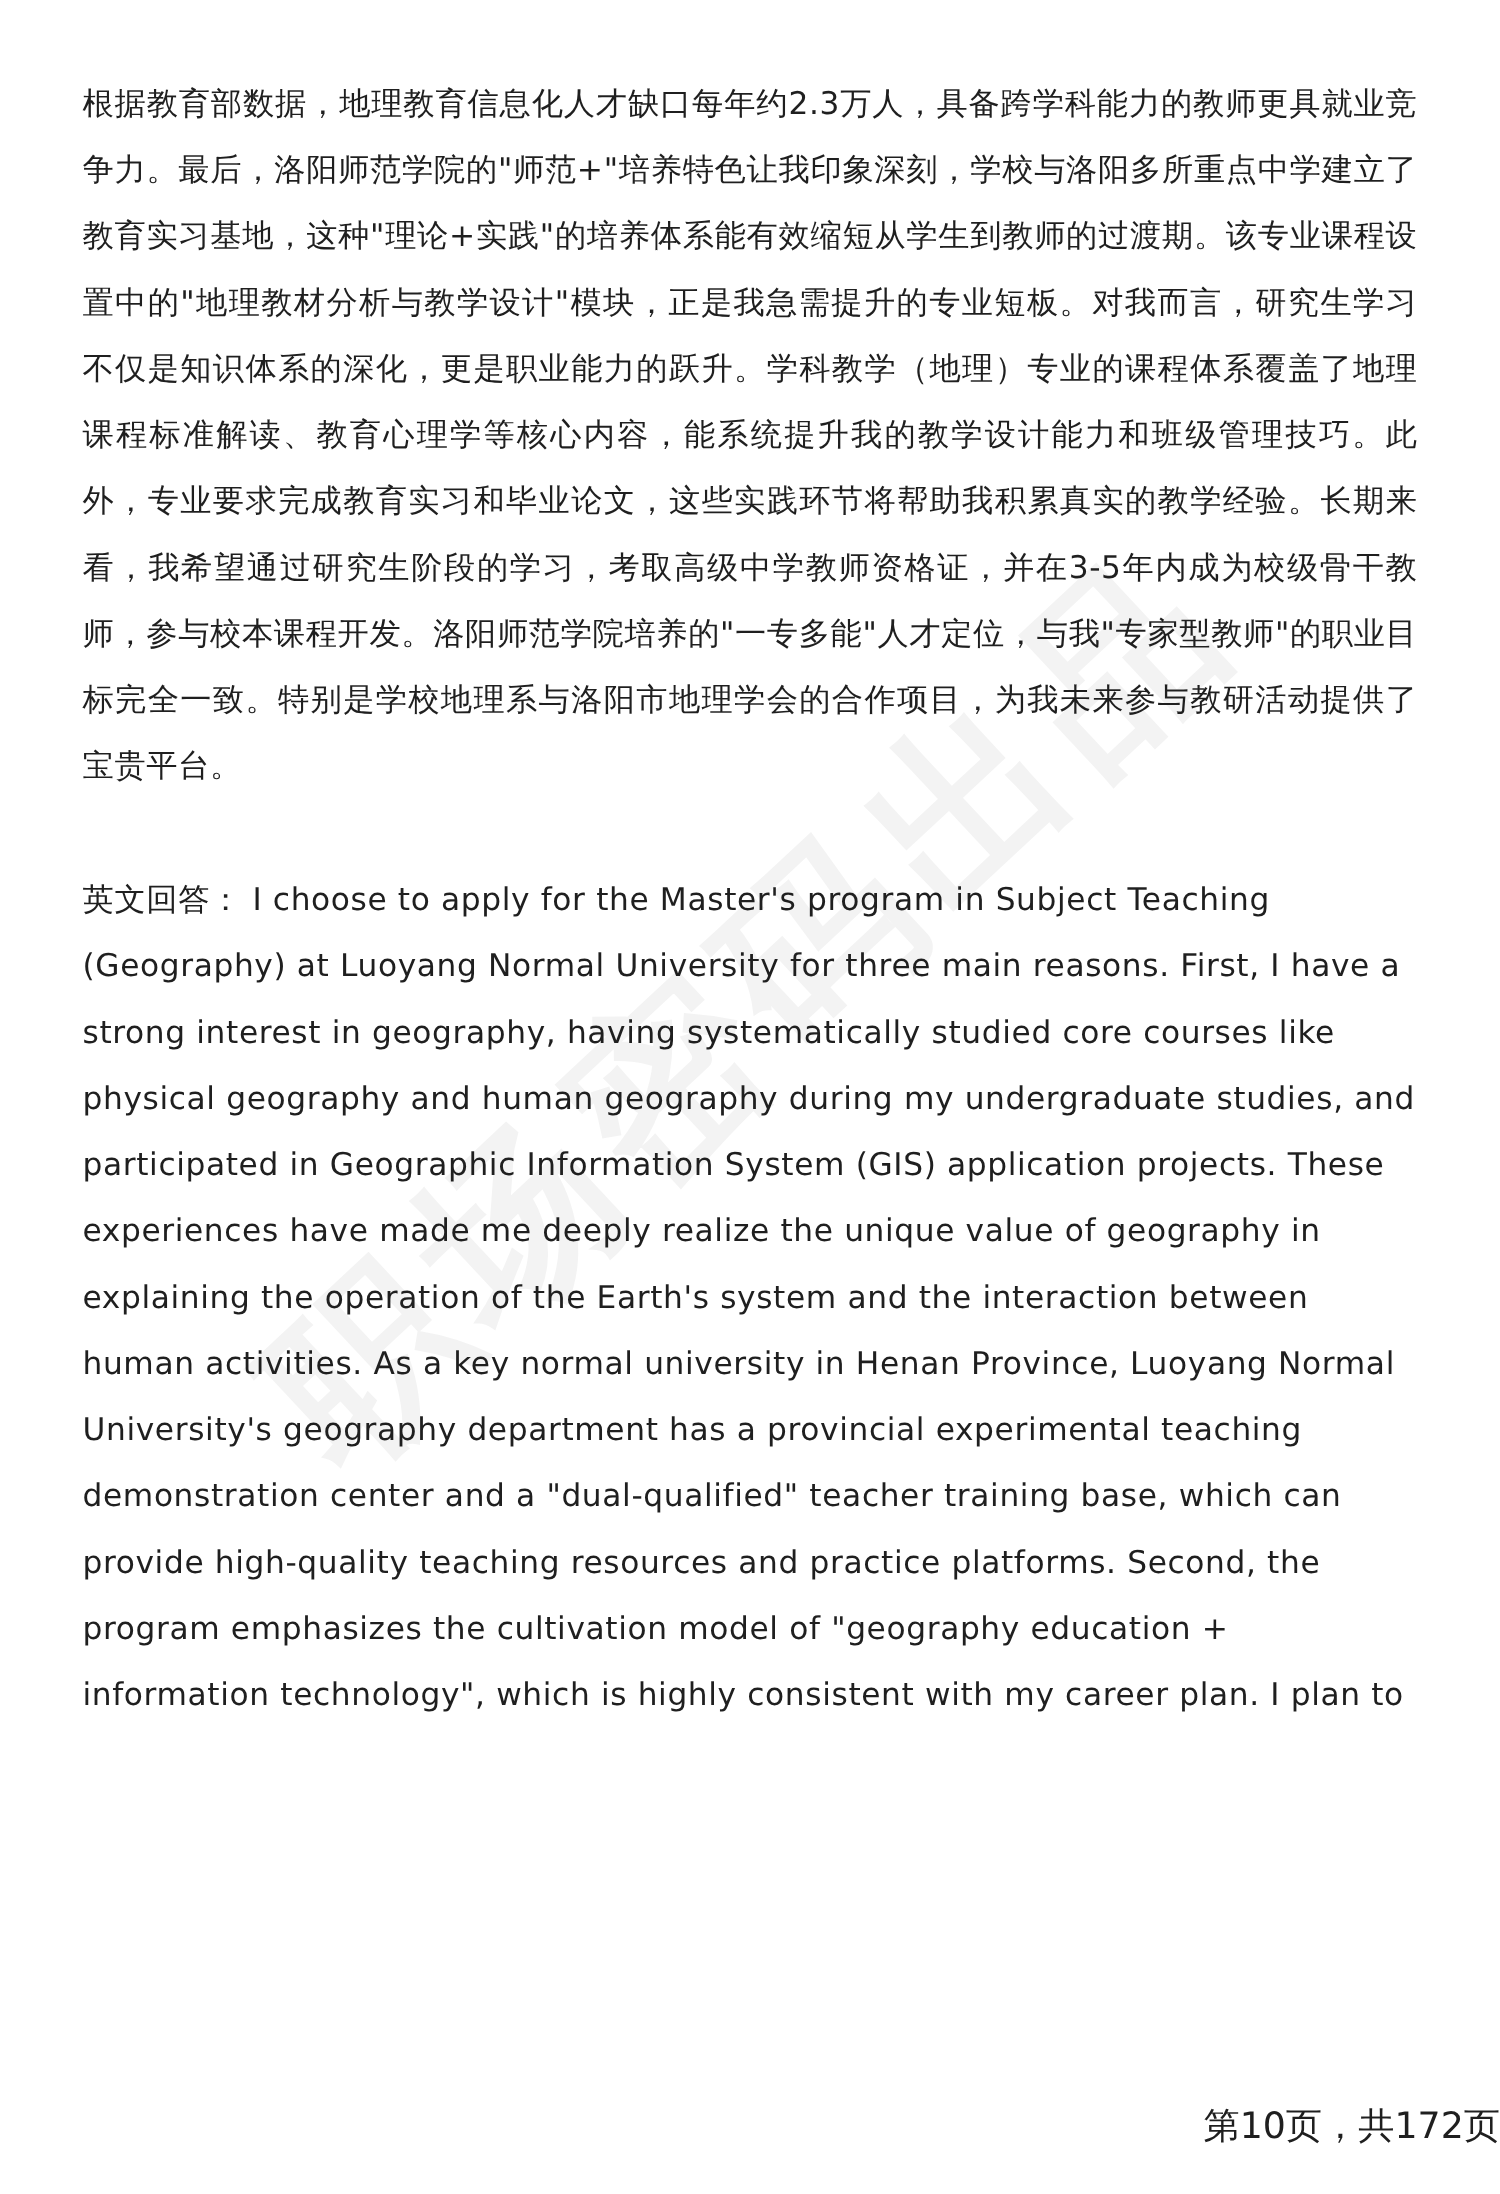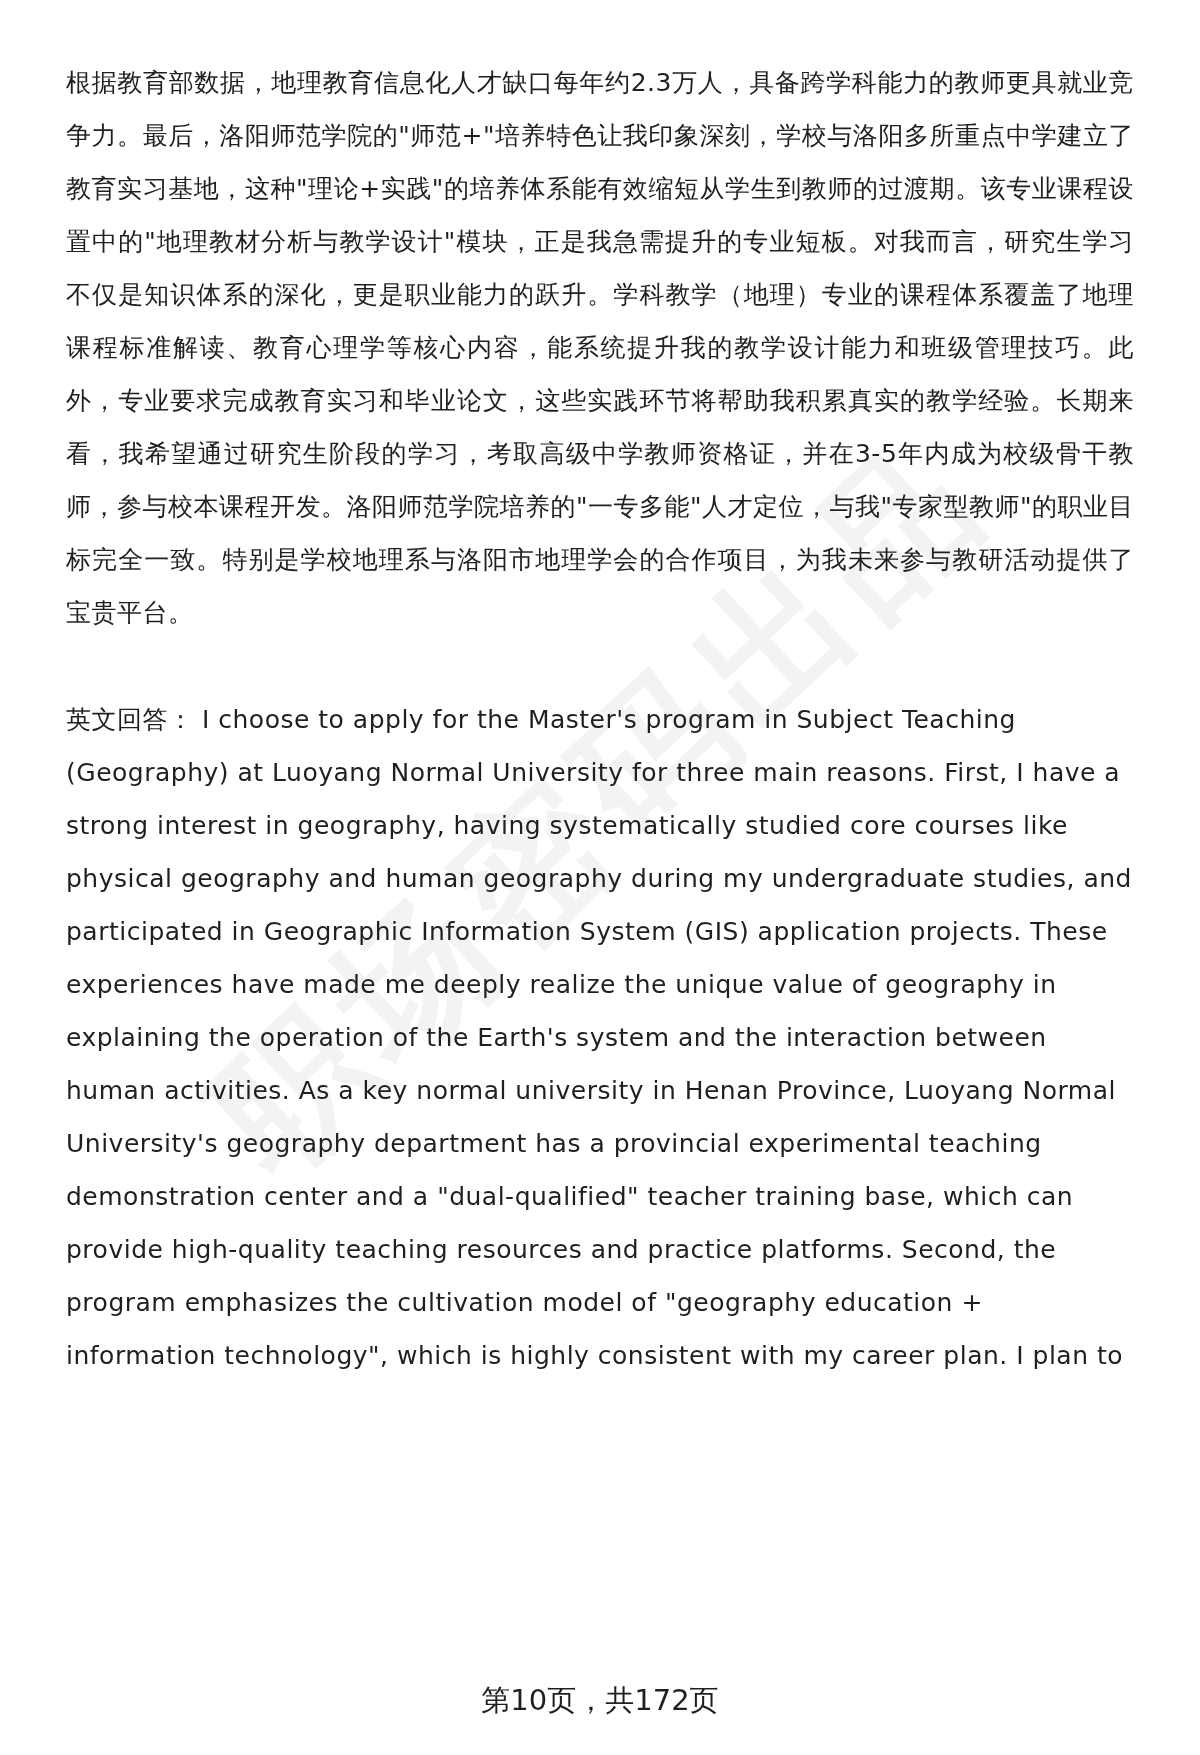--- a/index.html
+++ b/index.html
@@ -49,21 +49,21 @@
   }
   .para.en {
     margin-top: 54px;
     text-align: left;
   }
   .footer {
     position: absolute;
     left: 0;
     right: 0;
     bottom: 34px;
-    text-align: center;
+    text-align: right;
     font-size: 29px;
     color: #1f1f1f;
     z-index: 1;
   }
 </style>
 </head>
 <body>
 
 <div class="page">
   <div class="watermark">职场密码出品</div>

